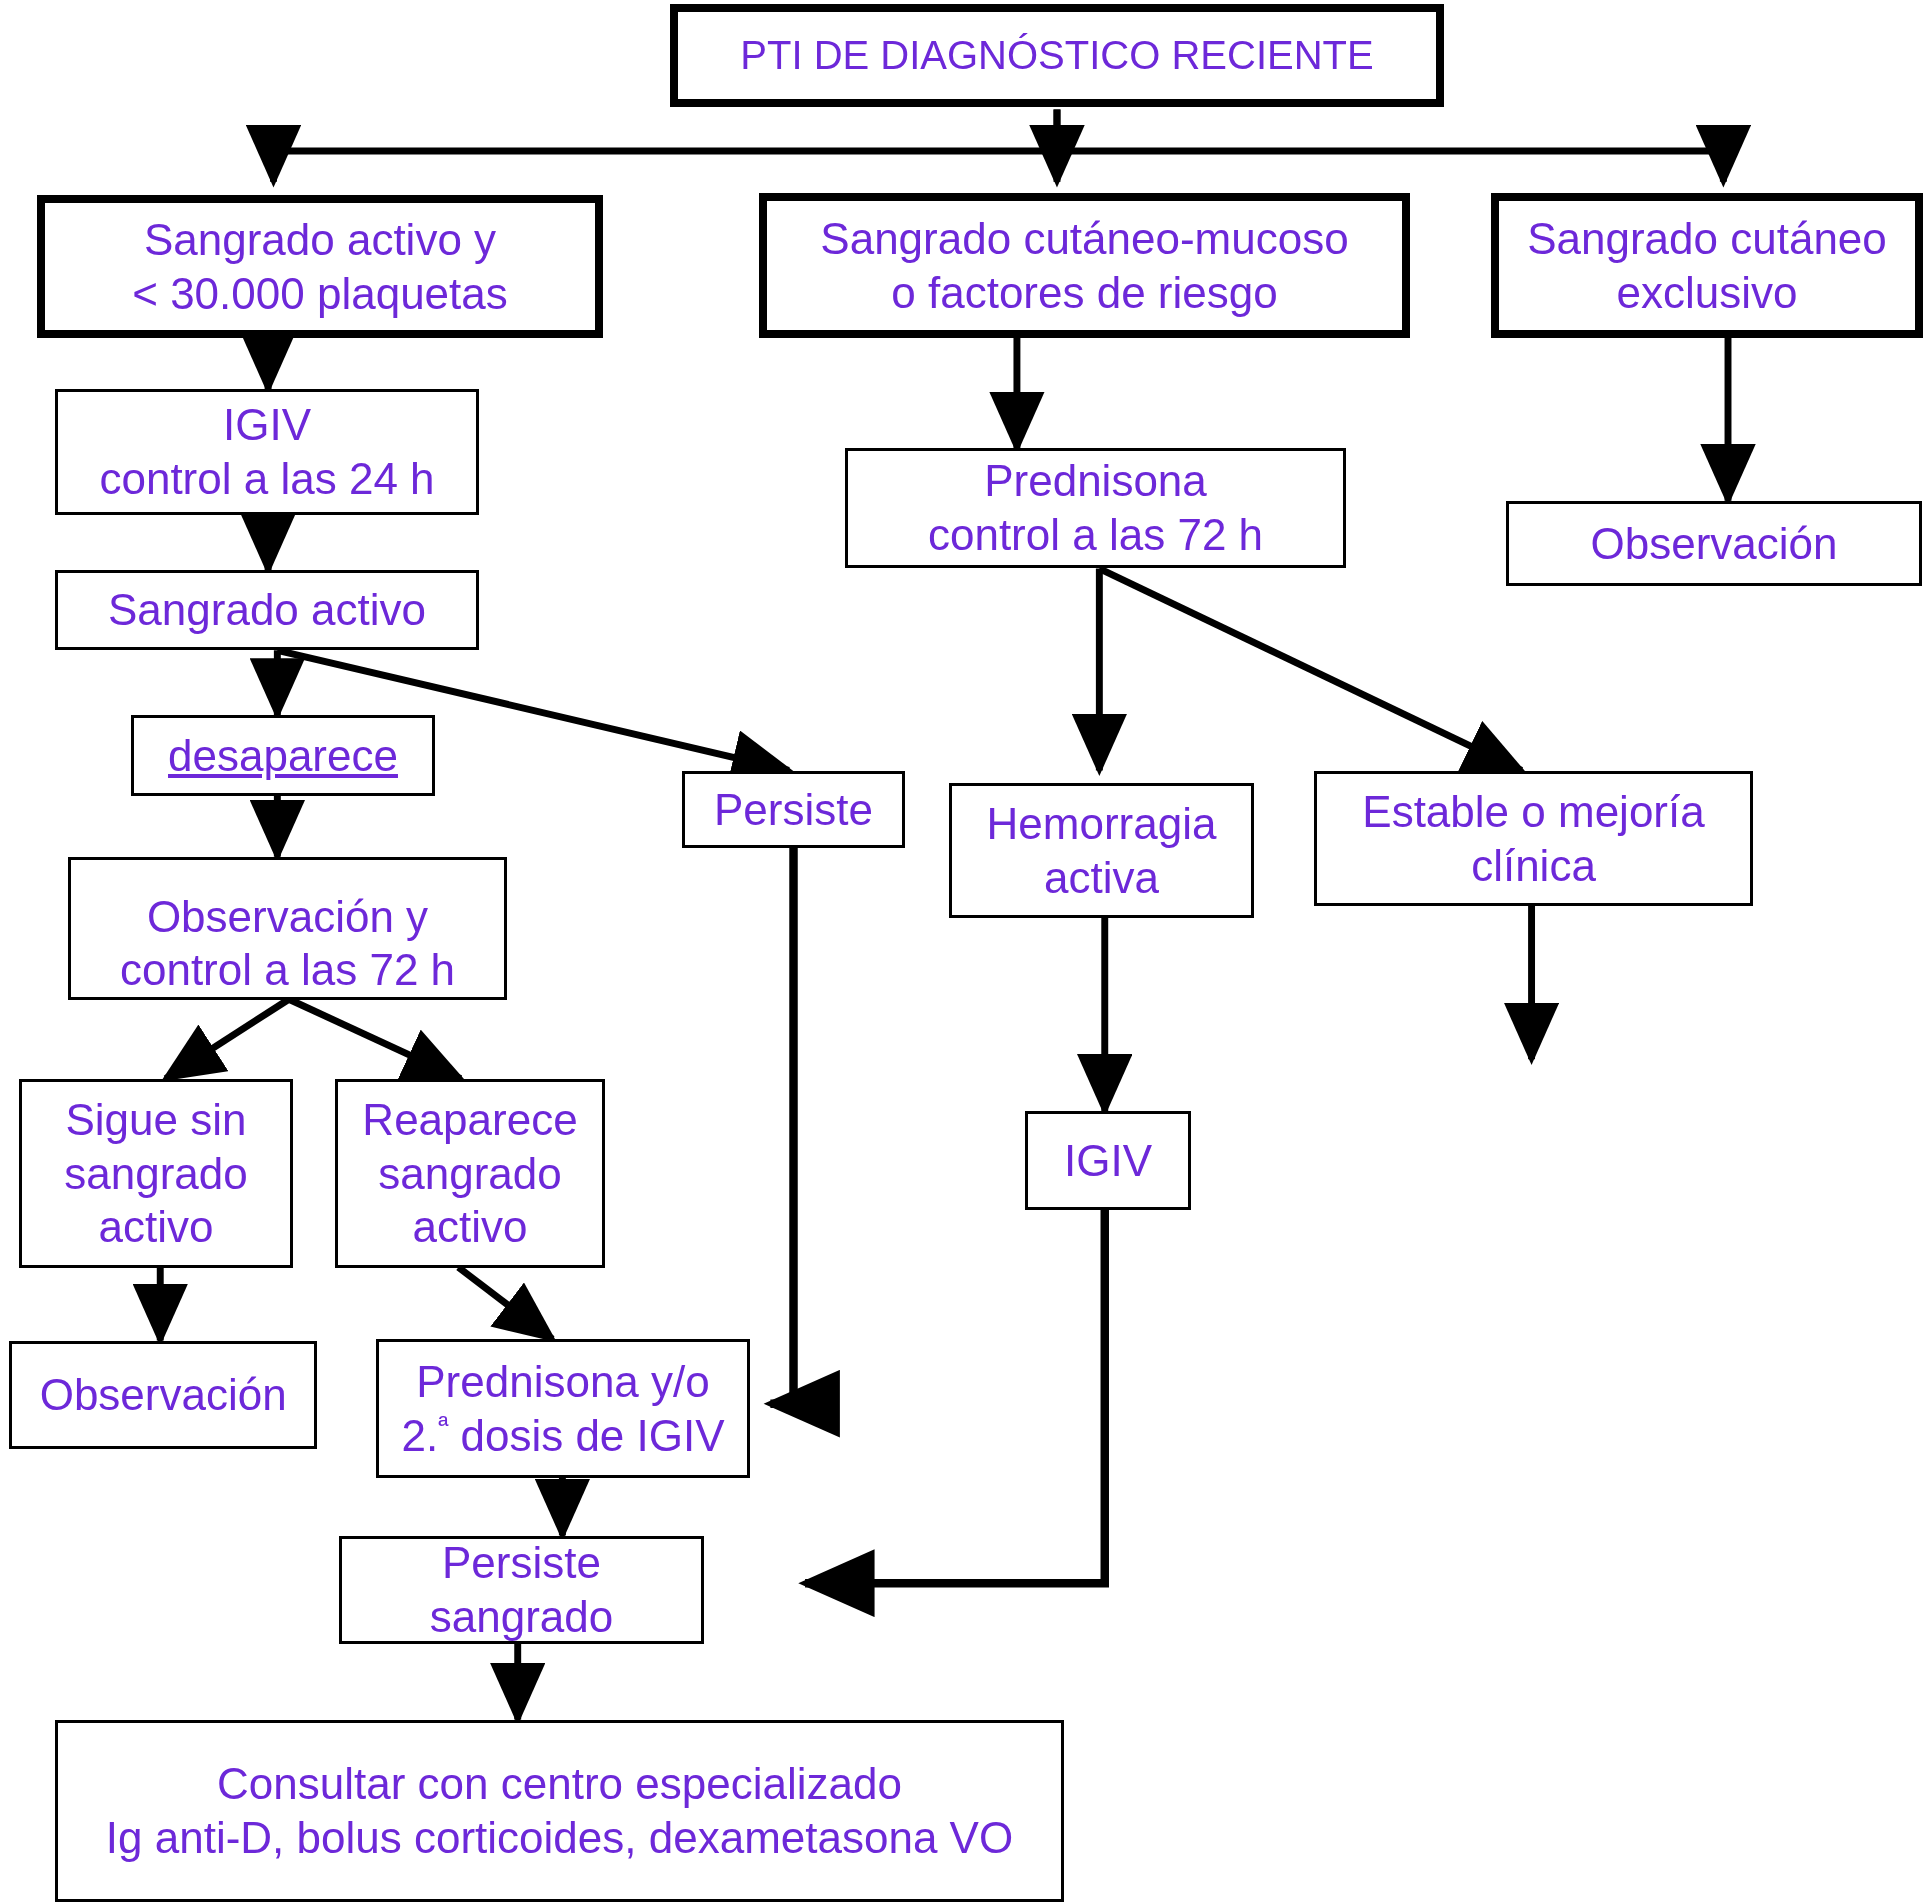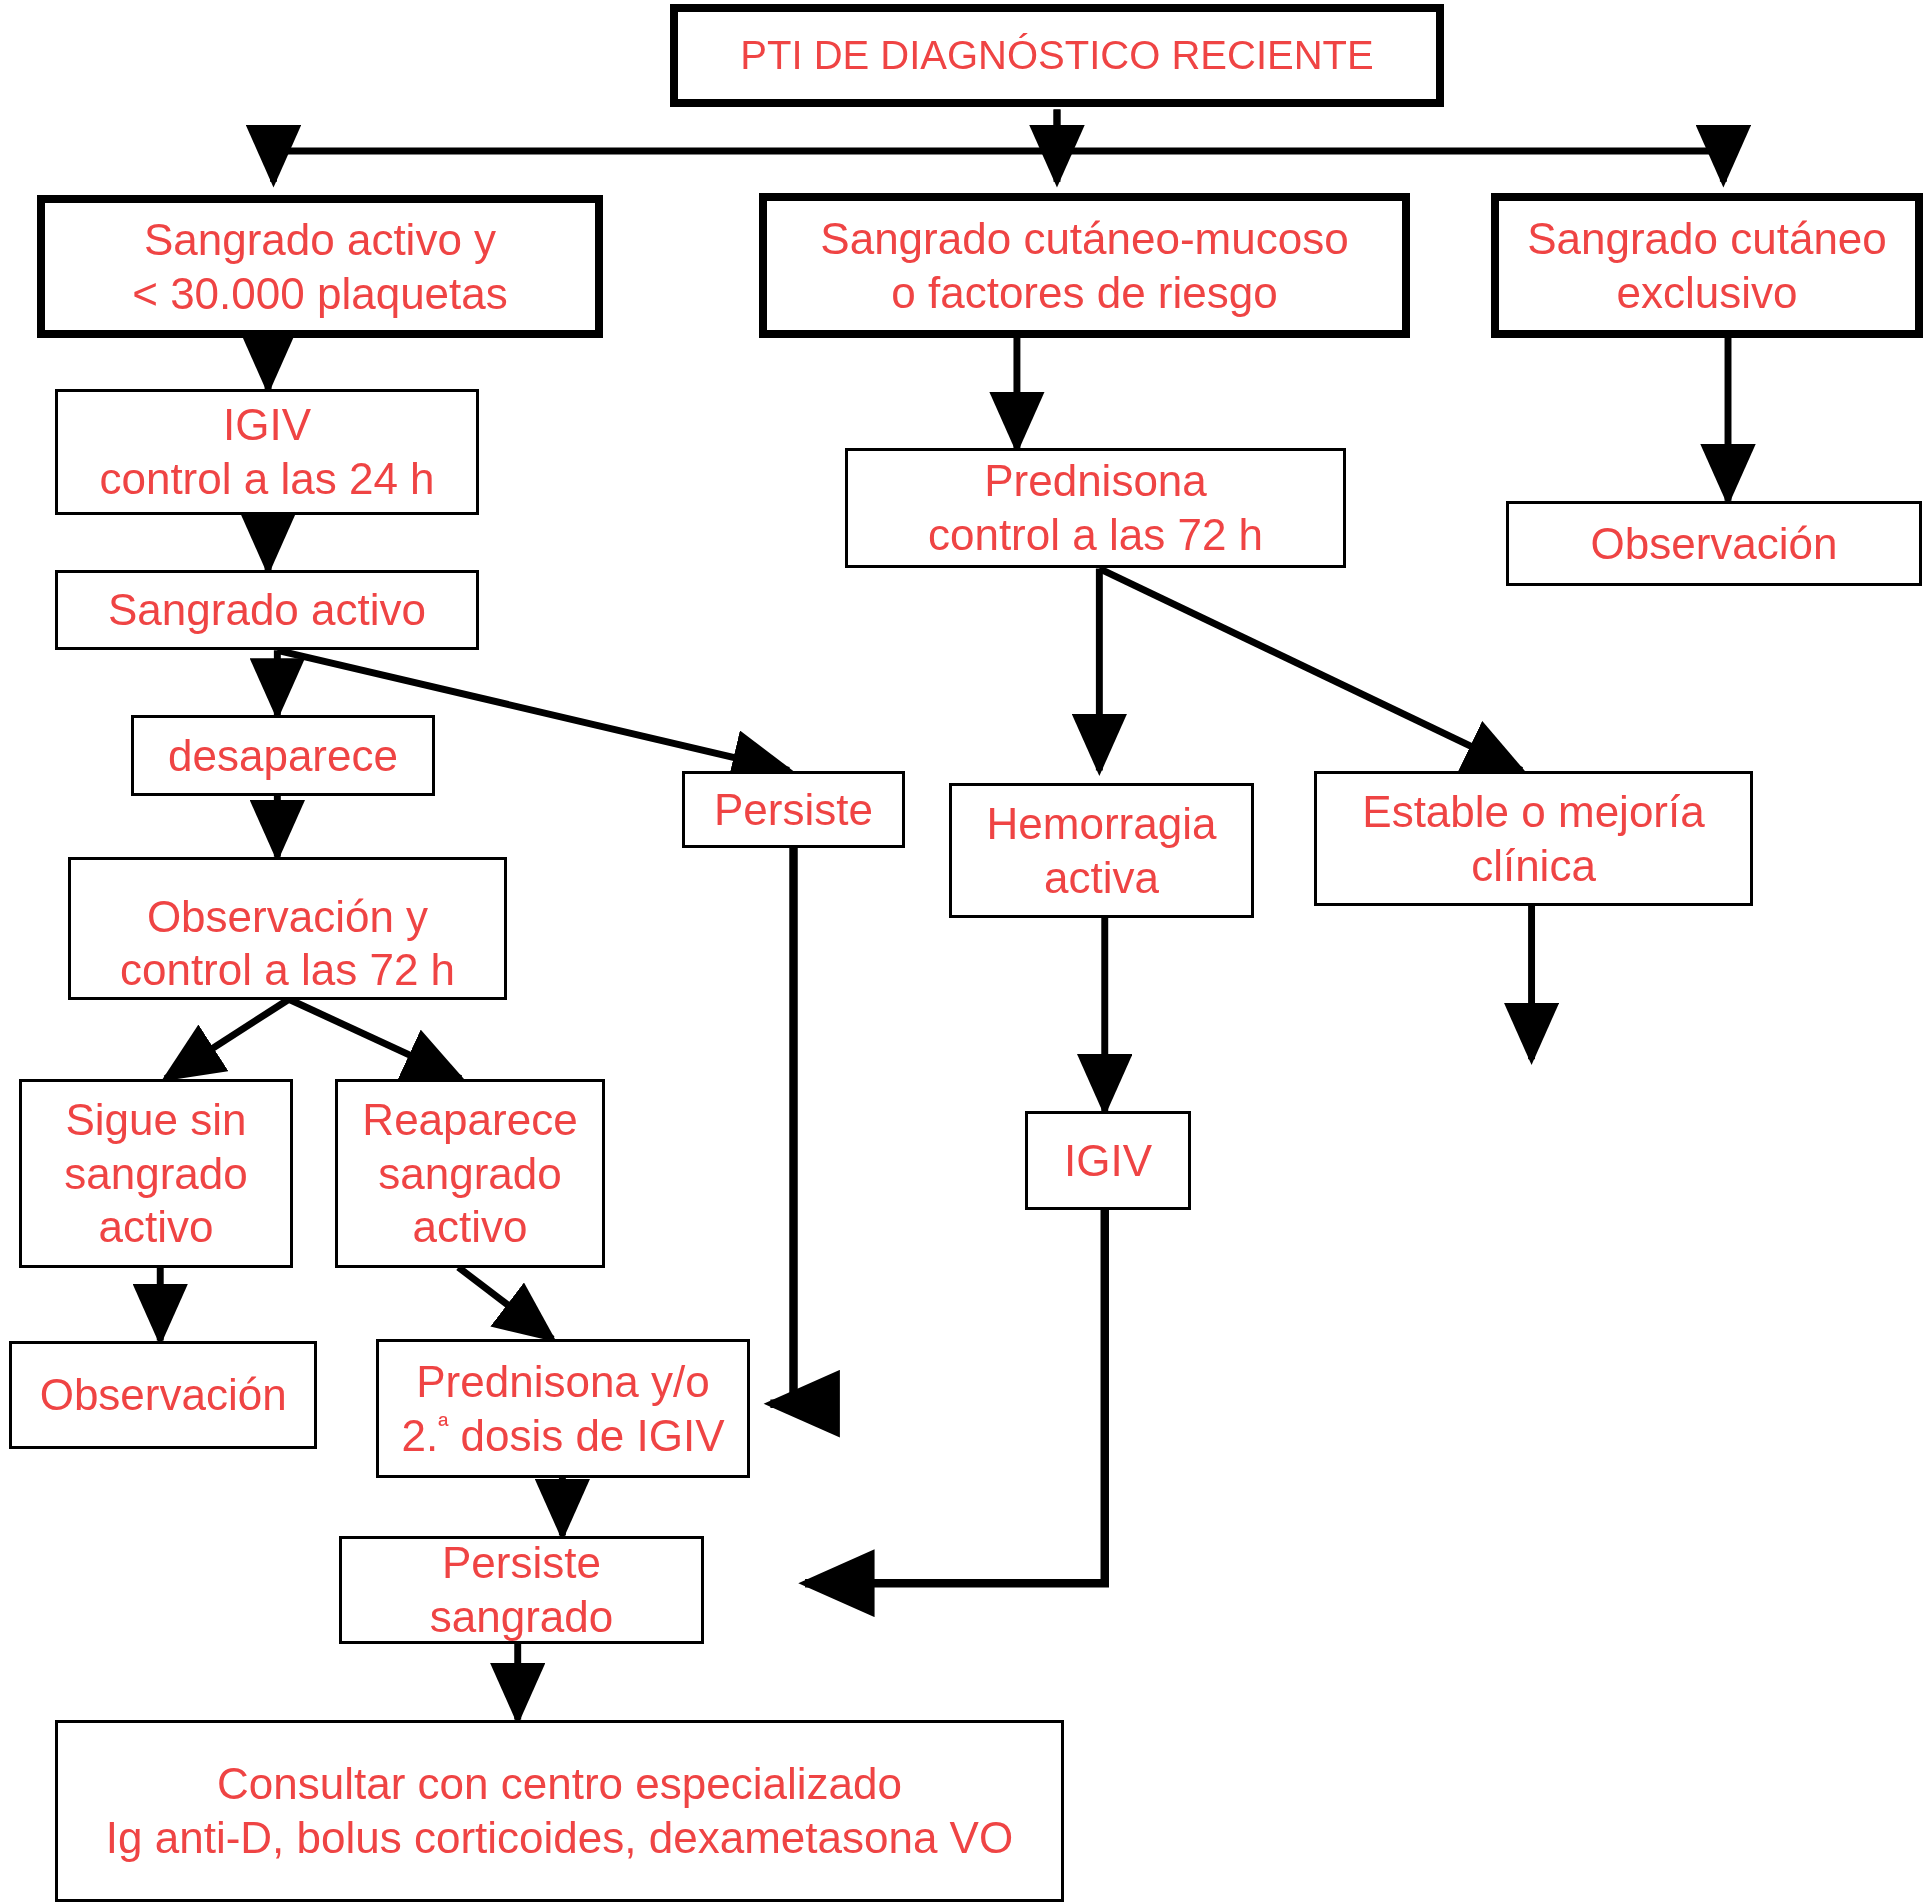--- a/index.html
+++ b/index.html
@@ -26,21 +26,21 @@
   }
   .node {
     position: absolute;
     box-sizing: border-box;
     background: #ffffff;
     border: 3.1px solid #000000;
     display: flex;
     align-items: center;
     justify-content: center;
     text-align: center;
-    color: #ef4444;
+    color: #6d28d9;
     line-height: 1.22;
     z-index: 3;
   }
   .node.thick {
     border-width: 8.5px;
   }
   .node .txt {
     display: block;
     white-space: pre-line;
     padding: 0 6.2px;
@@ -118,21 +118,21 @@
 
   <div class="node fs-lg" style="left:55px; top:389px; width:424px; height:126px;">
     <span class="txt">IGIV
 control a las 24 h</span>
   </div>
 
   <div class="node fs-lg" style="left:55px; top:570px; width:424px; height:80px;">
     <span class="txt">Sangrado activo</span>
   </div>
 
-  <div class="node fs-lg" style="left:131px; top:715px; width:304px; height:81px;">
+  <div class="node fs-lg" style="left:131px; top:715px; width:304px; height:81px;text-decoration:underline;">
     <span class="txt">desaparece</span>
   </div>
 
   <div class="node fs-lg" style="left:682px; top:771px; width:223px; height:77px;">
     <span class="txt">Persiste</span>
   </div>
 
   <div class="node fs-lg" style="left:68px; top:857px; width:439px; height:143px;align-items:flex-end;">
     <span class="txt">Observación y
 control a las 72 h</span>

